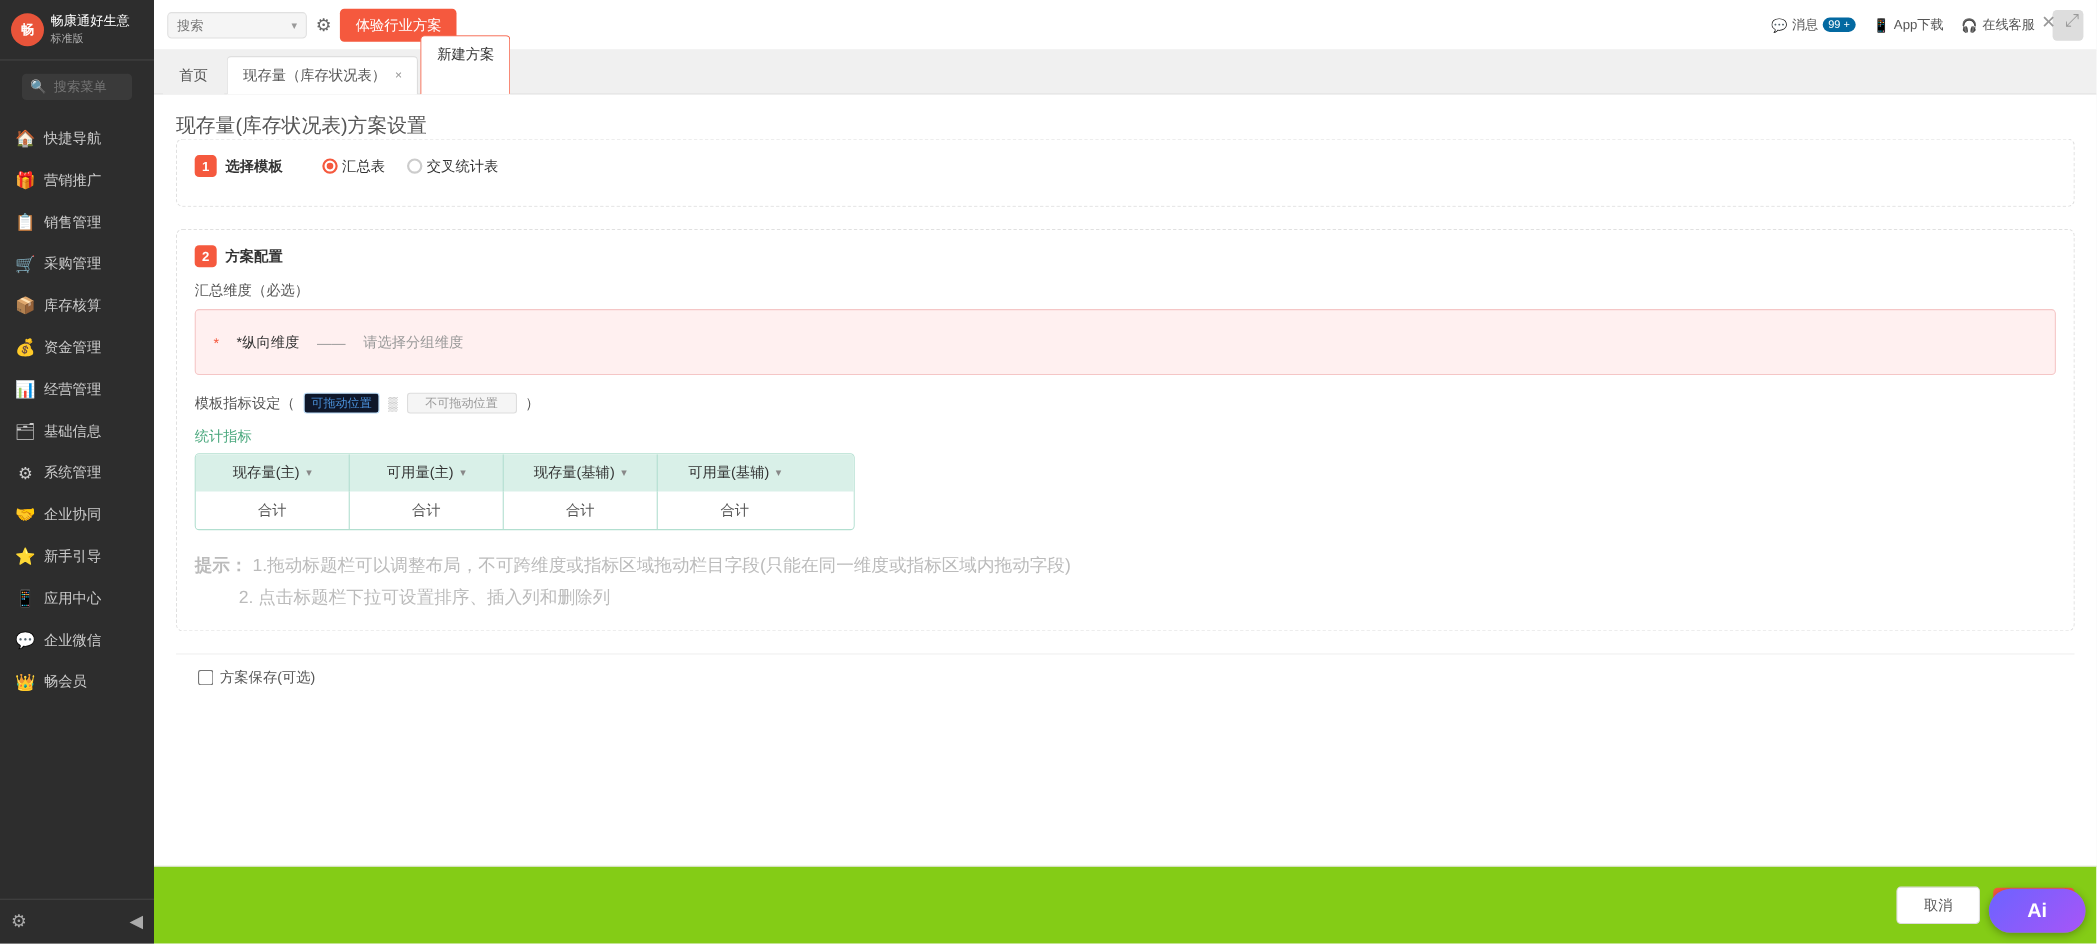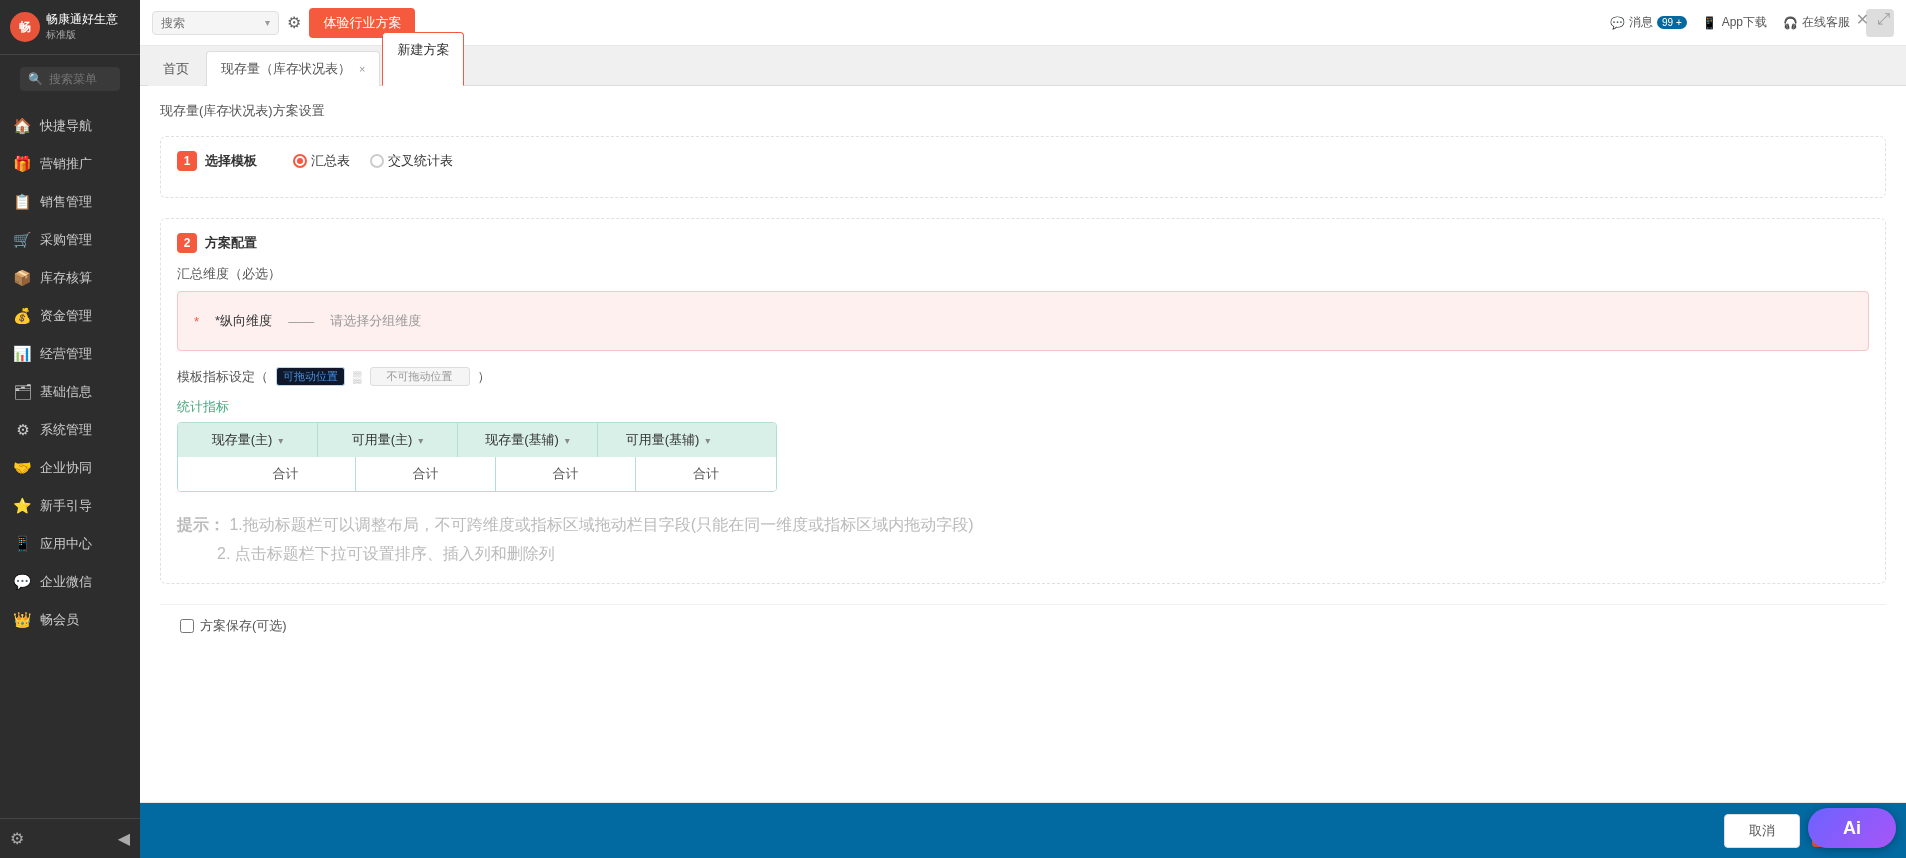--- a/index.html
+++ b/index.html
@@ -112,21 +112,21 @@
     .content {
       flex: 1;
       overflow-y: auto;
       background: #fff;
       padding: 0;
       position: relative;
     }
 
     
     .panel { padding: 16px 20px; }
-    .panel-title { font-size: 13px; color: #555; margin-bottom: 16px; }
+    .panel-title { font-size: 18px; color: #555; }
 
     
     .step-section { margin-bottom: 20px; border: 1px dashed #e0e0e0; border-radius: 6px; padding: 14px 16px; }
     .step-header { display: flex; align-items: center; gap: 8px; margin-bottom: 12px; }
     .step-badge {
       width: 20px; height: 20px;
       background: #f5593e;
       color: #fff;
       border-radius: 4px;
       font-size: 12px;
@@ -201,21 +201,21 @@
     .stats-table-cell {
       padding: 8px 16px;
       display: flex; align-items: center; justify-content: center;
       gap: 6px;
       min-width: 140px;
       border-right: 1px solid #b2dfd0;
       font-size: 13px;
       color: #333;
     }
     .stats-table-cell:last-child { border-right: none; }
-    .stats-table-body { display: flex; background: #fff; justify-content: flex-end; }
+    .stats-table-body { display: flex; background: #fff; }
     .stats-table-body-cell {
       padding: 8px 16px;
       display: flex; align-items: center; justify-content: center;
       min-width: 140px;
       border-right: 1px solid #b2dfd0;
       font-size: 13px;
       color: #555;
     }
     .stats-table-body-cell:last-child { border-right: none; }
     .cell-chevron { color: #888; font-size: 10px; cursor: pointer; }
@@ -223,22 +223,22 @@
     
     .tips-section { margin-top: 16px; color: #bbb; font-size: 16px; line-height: 1.8; }
 
     
     .save-option { display: flex; align-items: center; gap: 6px; padding: 12px 20px; border-top: 1px solid #f0f0f0; margin-top: 8px; }
     .save-checkbox { width: 14px; height: 14px; border: 1px solid #ccc; border-radius: 2px; cursor: pointer; }
     .save-label { font-size: 13px; color: #555; }
 
     
     .bottom-toolbar {
-      height: 56px;
-      background: #0369a1;
+      height: 71px;
+      background: #84cc16;
       border-top: 1px solid #e8e8e8;
       display: flex;
       align-items: center;
       justify-content: flex-end;
       padding: 0 20px;
       gap: 12px;
       flex-shrink: 0;
     }
     .btn-cancel {
       padding: 7px 24px;

